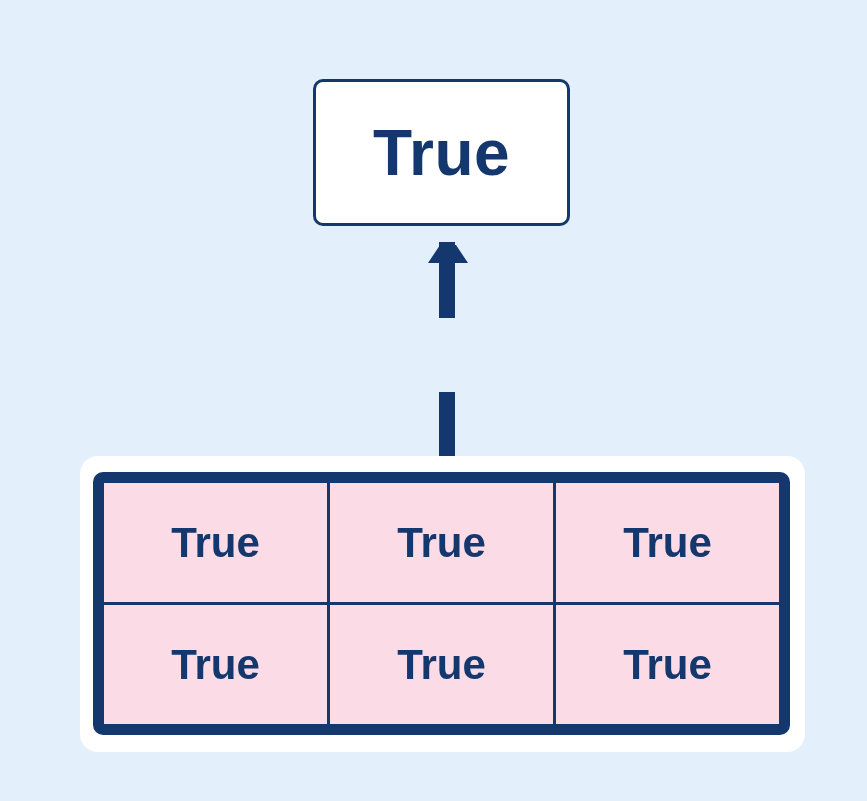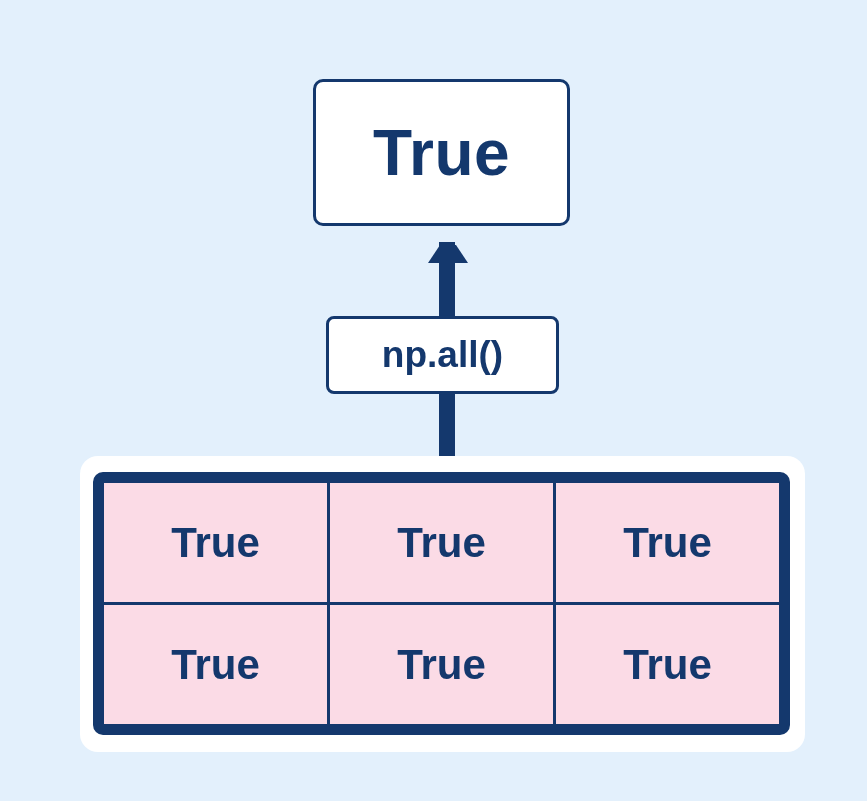--- a/index.html
+++ b/index.html
@@ -116,23 +116,20 @@
 <div class="stage">
 
   <div class="result-box">
     <span class="label">True</span>
   </div>
 
   <div class="arrowhead"></div>
   <div class="line line-upper"></div>
   <div class="line line-lower"></div>
 
-  <div class="fn-box">
-    <span class="label">np.all()</span>
-  </div>
 
   <div class="array-card"></div>
   <div class="array-grid">
     <div class="cell">
       <span class="label">True</span>
     </div>
     <div class="cell">
       <span class="label">True</span>
     </div>
     <div class="cell">

